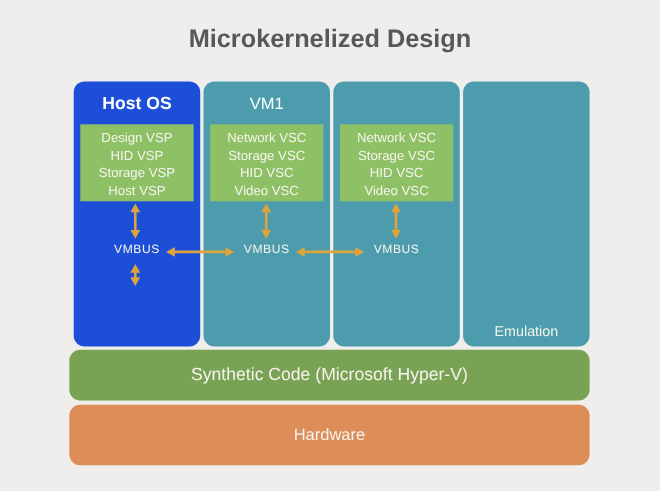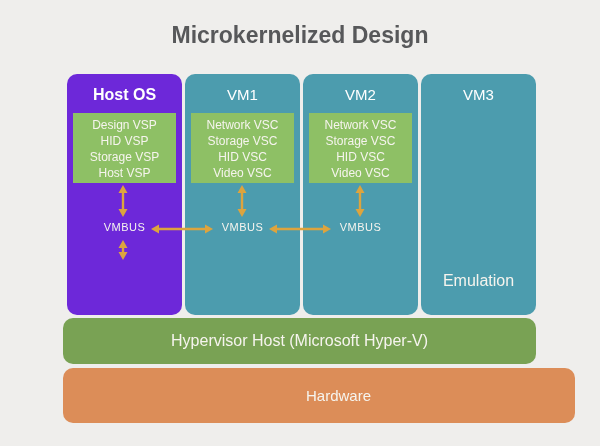--- a/index.html
+++ b/index.html
@@ -12,21 +12,21 @@
   .canvas{position:relative;width:600px;height:446px;background:#efeeec;}
   .diagram-title{
     position:absolute;left:0;top:22px;width:600px;
     text-align:center;font-size:23px;font-weight:bold;color:#57585a;
     letter-spacing:0px;
   }
   .col{
     position:absolute;top:74px;width:115px;height:241px;
     border-radius:10px;
   }
-  .col-host{background:#6d28d9;}
+  .col-host{background:#1d4ed8;}
   .col-vm{background:#4c9cae;text-decoration:underline;}
   .col-title{
     position:absolute;top:12px;left:0;width:100%;
     text-align:center;color:#ffffff;font-size:15px;
   }
   .col-title.heavy{font-weight:bold;font-size:16px;color:#ffffff;}
   .comp-box{
     position:absolute;top:39px;left:6px;width:103px;height:70px;
     background:#8ec065;
     color:#f6f4ee;font-size:12px;text-align:center;
@@ -34,34 +34,34 @@
   }
   .bus-label{
     position:absolute;top:147px;left:0;width:100%;
     text-align:center;color:#f6f4ee;font-size:11px;letter-spacing:0.5px;
   }
   .footer-drivers{
     position:absolute;top:187px;left:0;width:100%;
     text-align:center;color:#f6f4ee;font-size:13.5px;line-height:18px;
   }
   .footer-emulation{
-    position:absolute;bottom:25px;left:0;width:100%;
-    text-align:center;color:#f6f4ee;font-size:16px;
+    position:absolute;bottom:7px;left:0;width:100%;
+    text-align:center;color:#f6f4ee;font-size:13px;
   }
   .layer-bar{
     position:absolute;left:63px;width:473px;border-radius:10px;
     color:#f6f4ee;text-align:center;
   }
   .layer-hypervisor{
     top:318px;height:46px;background:#79a254;
     font-size:16px;line-height:46px;
   }
   .layer-hardware{
     top:368px;height:55px;background:#dc8d58;
-    font-size:15px;line-height:55px;padding-left:39px;
+    font-size:15px;line-height:55px;
   }
   .arrows{position:absolute;left:0;top:0;width:600px;height:446px;pointer-events:none;}
 </style>
 </head>
 <body>
 
 <div class="canvas">
 
   <div class="diagram-title">Microkernelized Design</div>
 
@@ -81,37 +81,35 @@
     <div class="comp-box">
       <div>Network VSC</div>
       <div>Storage VSC</div>
       <div>HID VSC</div>
       <div>Video VSC</div>
     </div>
     <div class="bus-label">VMBUS</div>
   </div>
 
   <div class="col col-vm" style="left:303px">
-    <div class="col-title">VM2</div>
     <div class="comp-box">
       <div>Network VSC</div>
       <div>Storage VSC</div>
       <div>HID VSC</div>
       <div>Video VSC</div>
     </div>
     <div class="bus-label">VMBUS</div>
   </div>
 
   <div class="col col-vm" style="left:421px">
-    <div class="col-title">VM3</div>
     <div class="footer-emulation">Emulation</div>
   </div>
 
   <div class="layer-bar layer-hypervisor">
-    <span>Hypervisor Host (Microsoft Hyper-V)</span>
+    <span>Synthetic Code (Microsoft Hyper-V)</span>
   </div>
 
   <div class="layer-bar layer-hardware">
     <span>Hardware</span>
   </div>
 
   <svg class="arrows" viewBox="0 0 600 446">
     <g stroke="#dda43e" stroke-width="2.4" fill="#dda43e">
 
       <g>

